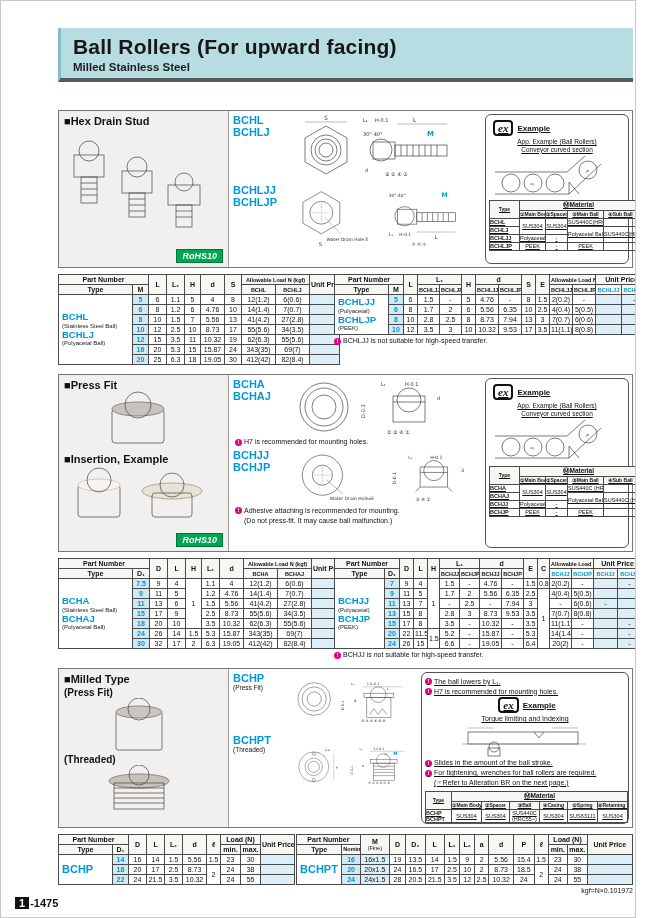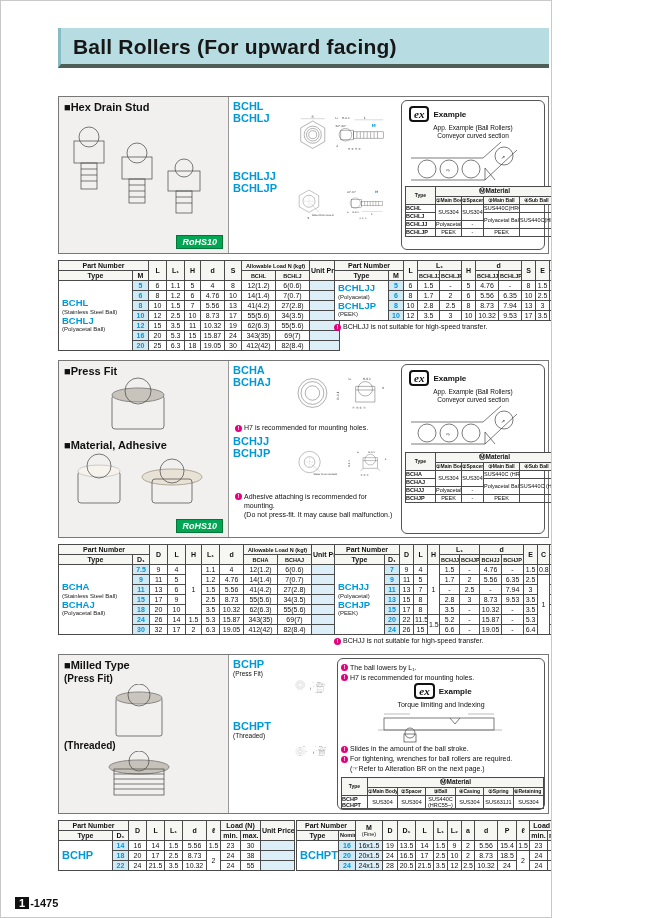--- a/index.html
+++ b/index.html
@@ -1,16 +1,16 @@
 <!DOCTYPE html>
 <html><head>
 <meta charset="utf-8">
 <style>
   html,body{margin:0;padding:0;background:#fff;}
-  .page{width:552px;height:918px;border:1px solid #c9c9c9;box-sizing:border-box;overflow:hidden;
+  .page{width:636px;height:918px;border:1px solid #c9c9c9;box-sizing:border-box;overflow:hidden;
         font-family:"Liberation Sans",sans-serif;color:#111;background:#fff;position:relative;}
   
   .banner{margin:27px 2px 0 57px;background:#b7dde2;border-left:3px solid #87bcc4;
           border-bottom:4px solid #4f5e56;padding:7px 0 5px 12px;}
   .banner .title{font-size:21px;font-weight:bold;color:#171717;letter-spacing:.2px;}
   .banner .subtitle{font-size:11.5px;font-weight:bold;color:#1c1c1c;margin-top:2px;}
   .content{margin:0 2px 0 57px;}
   
   .sec{border:1px solid #777;display:flex;background:#fff;}
   .sec1{margin-top:28px;height:156px;}
@@ -19,21 +19,21 @@
   .photo-col{width:170px;flex:0 0 auto;background:#f1f0ee;border-right:1px solid #999;
              padding:4px 5px;position:relative;box-sizing:border-box;}
   .ph-head{font-weight:bold;font-size:11px;color:#111;line-height:1.1;}
   .ph-head2{font-weight:bold;font-size:10px;color:#111;margin-top:2px;}
   .rohs{position:absolute;right:5px;bottom:4px;background:#00a651;color:#fff;
         font-style:italic;font-weight:bold;font-size:9px;padding:1px 5px;border:1px solid #00763a;}
   .draw-col{flex:1 1 auto;padding:3px 4px;position:relative;overflow:hidden;}
   .dr{display:flex;align-items:flex-start;gap:4px;}
   .mdl-lbl{color:#0099d8;font-weight:bold;font-size:11px;line-height:1.1;width:58px;flex:0 0 auto;}
   .mdl-sub{color:#111;font-weight:normal;font-size:6.5px;}
-  .ex-col{width:150px;flex:0 0 auto;padding:3px;box-sizing:border-box;}
+  .ex-col{width:150px;flex:0 0 auto;padding:3px;box-sizing:border-box;text-decoration:underline;}
   .ex-col3{width:214px;}
   .exbox{border:1px solid #555;border-radius:6px;padding:4px 3px;height:calc(100% - 10px);}
   .exrow{display:flex;align-items:center;gap:4px;margin:1px 0 2px 4px;}
   .exlogo{border:2px solid #111;border-radius:4px;font-family:"Liberation Serif",serif;
           font-weight:bold;font-style:italic;font-size:11px;padding:0 3px;color:#111;}
   .exttl{font-weight:bold;font-size:8px;}
   .excap{font-size:6.5px;text-align:center;line-height:1.2;}
   .excap3{font-size:7px;text-align:center;margin:2px 0;}
   
   .note{display:flex;align-items:flex-start;gap:2px;font-size:7px;line-height:1.25;color:#111;margin:1px 0;}
@@ -76,20 +76,21 @@
   .pgbox{background:#111;color:#fff;font-weight:bold;font-size:11px;padding:0 4px;}
   .pgnum{font-weight:bold;font-size:11px;color:#111;}
 </style>
 </head>
 <body>
 
 <div class="page">
 
   <div class="banner">
     <div class="title">Ball Rollers (For upward facing)</div>
+    <div class="subtitle">Milled Stainless Steel</div>
   </div>
 
   <div class="content">
 
     <div class="sec sec1">
       <div class="photo-col">
         <div class="ph-head">■Hex Drain Stud</div>
         <svg class="dwg" width="156" height="112" viewBox="0 0 156 112">
           <g>
             <rect x="10" y="28" width="30" height="22" fill="#9d9890" stroke="#777"></rect>
@@ -504,21 +505,21 @@
     </div>
 
     <div class="sec sec2">
       <div class="photo-col">
         <div class="ph-head">■Press Fit</div>
         <svg class="dwg" width="156" height="58" viewBox="0 0 156 58">
           <rect x="48" y="18" width="52" height="34" rx="3" fill="#b2aea5" stroke="#888"></rect>
           <ellipse cx="74" cy="18" rx="26" ry="7" fill="#c8c4bb" stroke="#888"></ellipse>
           <circle cx="74" cy="14" r="13" fill="#dbd8d2" stroke="#999"></circle>
         </svg>
-        <div class="ph-head" style="margin-top:4px;">■Material, Adhesive</div>
+        <div class="ph-head" style="margin-top:4px;">■Insertion, Example</div>
         <svg class="dwg" width="156" height="62" viewBox="0 0 156 62">
           <rect x="14" y="20" width="42" height="32" rx="3" fill="#efece5" stroke="#bbb"></rect>
           <ellipse cx="35" cy="20" rx="21" ry="6" fill="#f6f3ec" stroke="#ccc"></ellipse>
           <circle cx="35" cy="15" r="12" fill="#eae7e0" stroke="#bbb"></circle>
           <ellipse cx="108" cy="26" rx="30" ry="8" fill="#e8e2d6" stroke="#b0a998"></ellipse>
           <rect x="88" y="28" width="40" height="24" rx="3" fill="#e2dccf" stroke="#b0a998"></rect>
           <circle cx="108" cy="20" r="12" fill="#efe9dd" stroke="#b0a998"></circle>
         </svg>
         <span class="rohs">RoHS10</span>
       </div>

